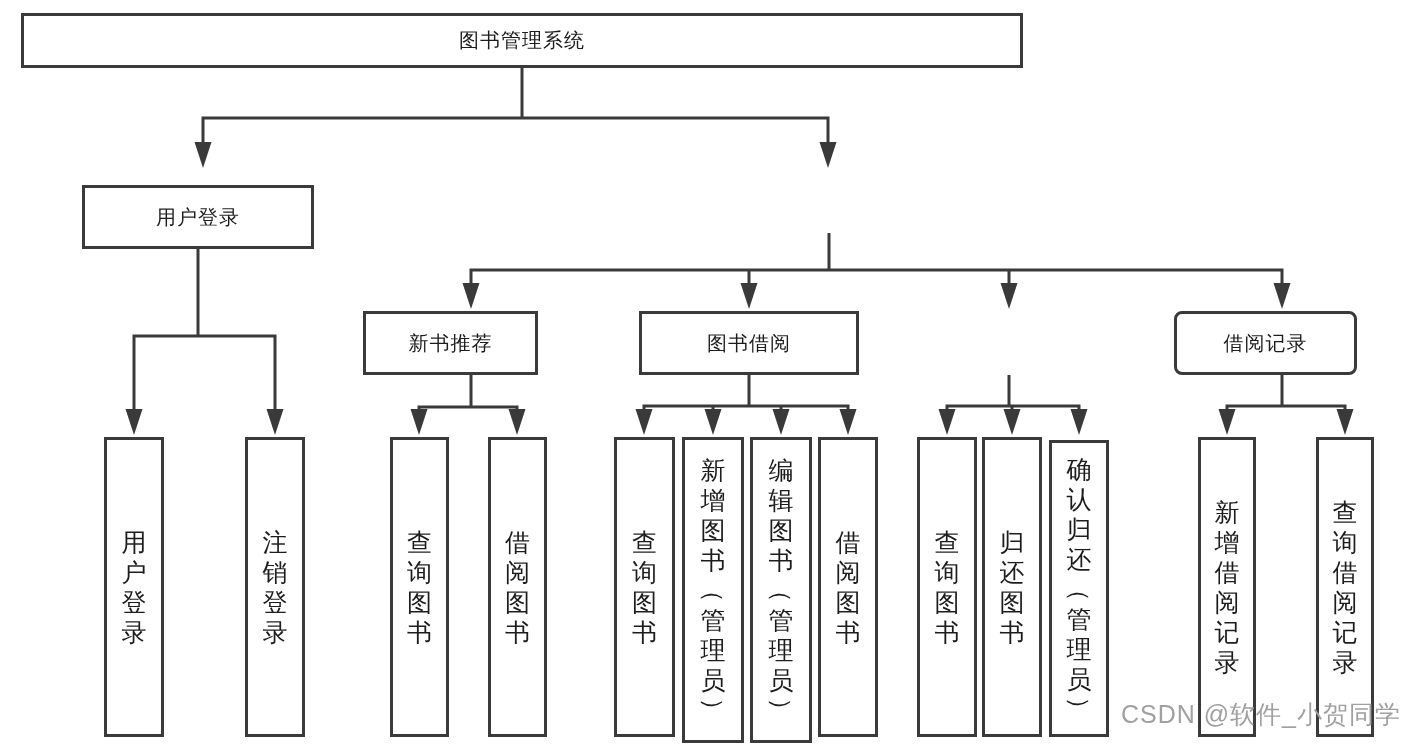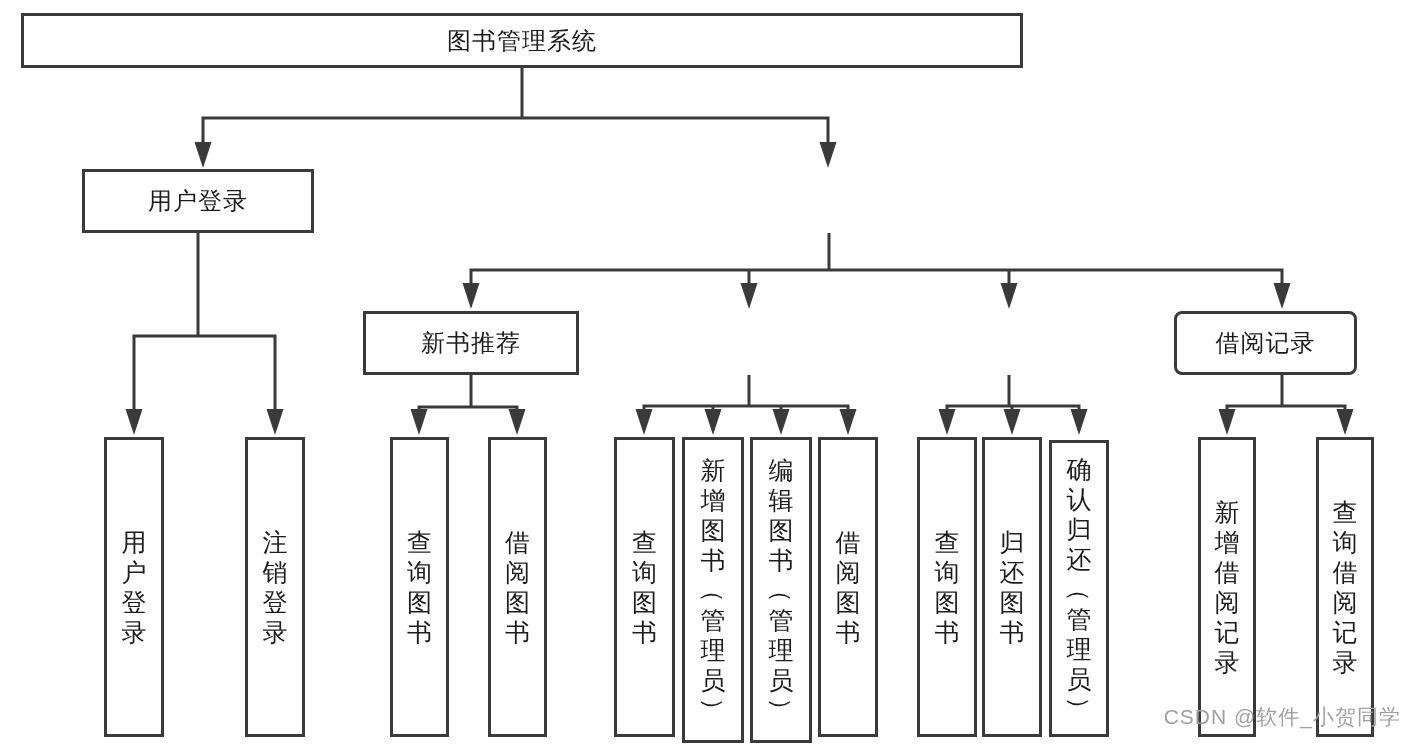--- a/index.html
+++ b/index.html
@@ -4,32 +4,32 @@
 <style>
   html,body { margin:0; padding:0; background:#ffffff; }
   .stage {
     position:relative; width:1405px; height:747px; background:#ffffff;
     font-family:"Liberation Sans","DejaVu Sans",sans-serif; overflow:hidden;
   }
   svg.connectors { position:absolute; left:0; top:0; width:1405px; height:747px; }
   .node {
     position:absolute; box-sizing:border-box; background:#ffffff;
     border:3px solid #3a3a3a; display:flex; align-items:center; justify-content:center;
-    font-size:24px; color:#1c1c1c; letter-spacing:1px; white-space:nowrap;
+    font-size:20px; color:#1c1c1c; letter-spacing:1px; white-space:nowrap;
   }
   .leaf {
     position:absolute; box-sizing:border-box; background:#ffffff;
     border:3px solid #3a3a3a; display:flex; flex-direction:column;
     align-items:center; justify-content:center; color:#1c1c1c;
   }
   .vchar { display:block; height:30px; line-height:30px; font-size:25px; text-align:center; }
   .vchar.rot { transform:rotate(90deg); }
   .watermark {
     position:absolute; right:4px; bottom:16px; color:#a0a0a0;
-    font-size:21px; letter-spacing:1px; white-space:nowrap;
+    font-size:25px; letter-spacing:1px; white-space:nowrap;
   }
 </style>
 </head>
 <body>
 
 <div class="stage">
 
   <svg class="connectors" viewBox="0 0 1405 747" fill="none" stroke="#3a3a3a" stroke-width="3">
 
     <path d="M522,68 V118 M201.5,118 H829.5 M203,118 V145 M828,118 V145"></path>
@@ -61,23 +61,24 @@
       <polygon points="938.5,409 955.5,409 947,435"></polygon>
       <polygon points="1003.5,409 1020.5,409 1012,435"></polygon>
       <polygon points="1070.5,409 1087.5,409 1079,435"></polygon>
       <polygon points="1218.5,409 1235.5,409 1227,435"></polygon>
       <polygon points="1336.5,409 1353.5,409 1345,435"></polygon>
     </g>
   </svg>
 
   <div class="node" style="left:21px; top:13px; width:1002px; height:55px;">图书管理系统</div>
 
-  <div class="node" style="left:82px; top:169px; width:232px; height:64px;">用户登录</div>
+  <div class="node" style="left:82px; top:185px; width:232px; height:64px;">用户登录</div>
 
-  <div class="node" style="left:363px; top:311px; width:216px; height:64px;">新书推荐</div>
+  <div class="node" style="left:363px; top:311px; width:175px; height:64px;">新书推荐</div>
+  <div class="node" style="left:639px; top:311px; width:220px; height:64px;">图书借阅</div>
   <div class="node" style="left:1174px; top:311px; width:183px; height:64px;border-radius:8px;">借阅记录</div>
 
   <div class="leaf" style="left:104px; top:437px; width:60px; height:300px;">
       <span class="vchar">用</span>
       <span class="vchar">户</span>
       <span class="vchar">登</span>
       <span class="vchar">录</span>
     </div>
   <div class="leaf" style="left:245px; top:437px; width:60px; height:300px;">
       <span class="vchar">注</span>

